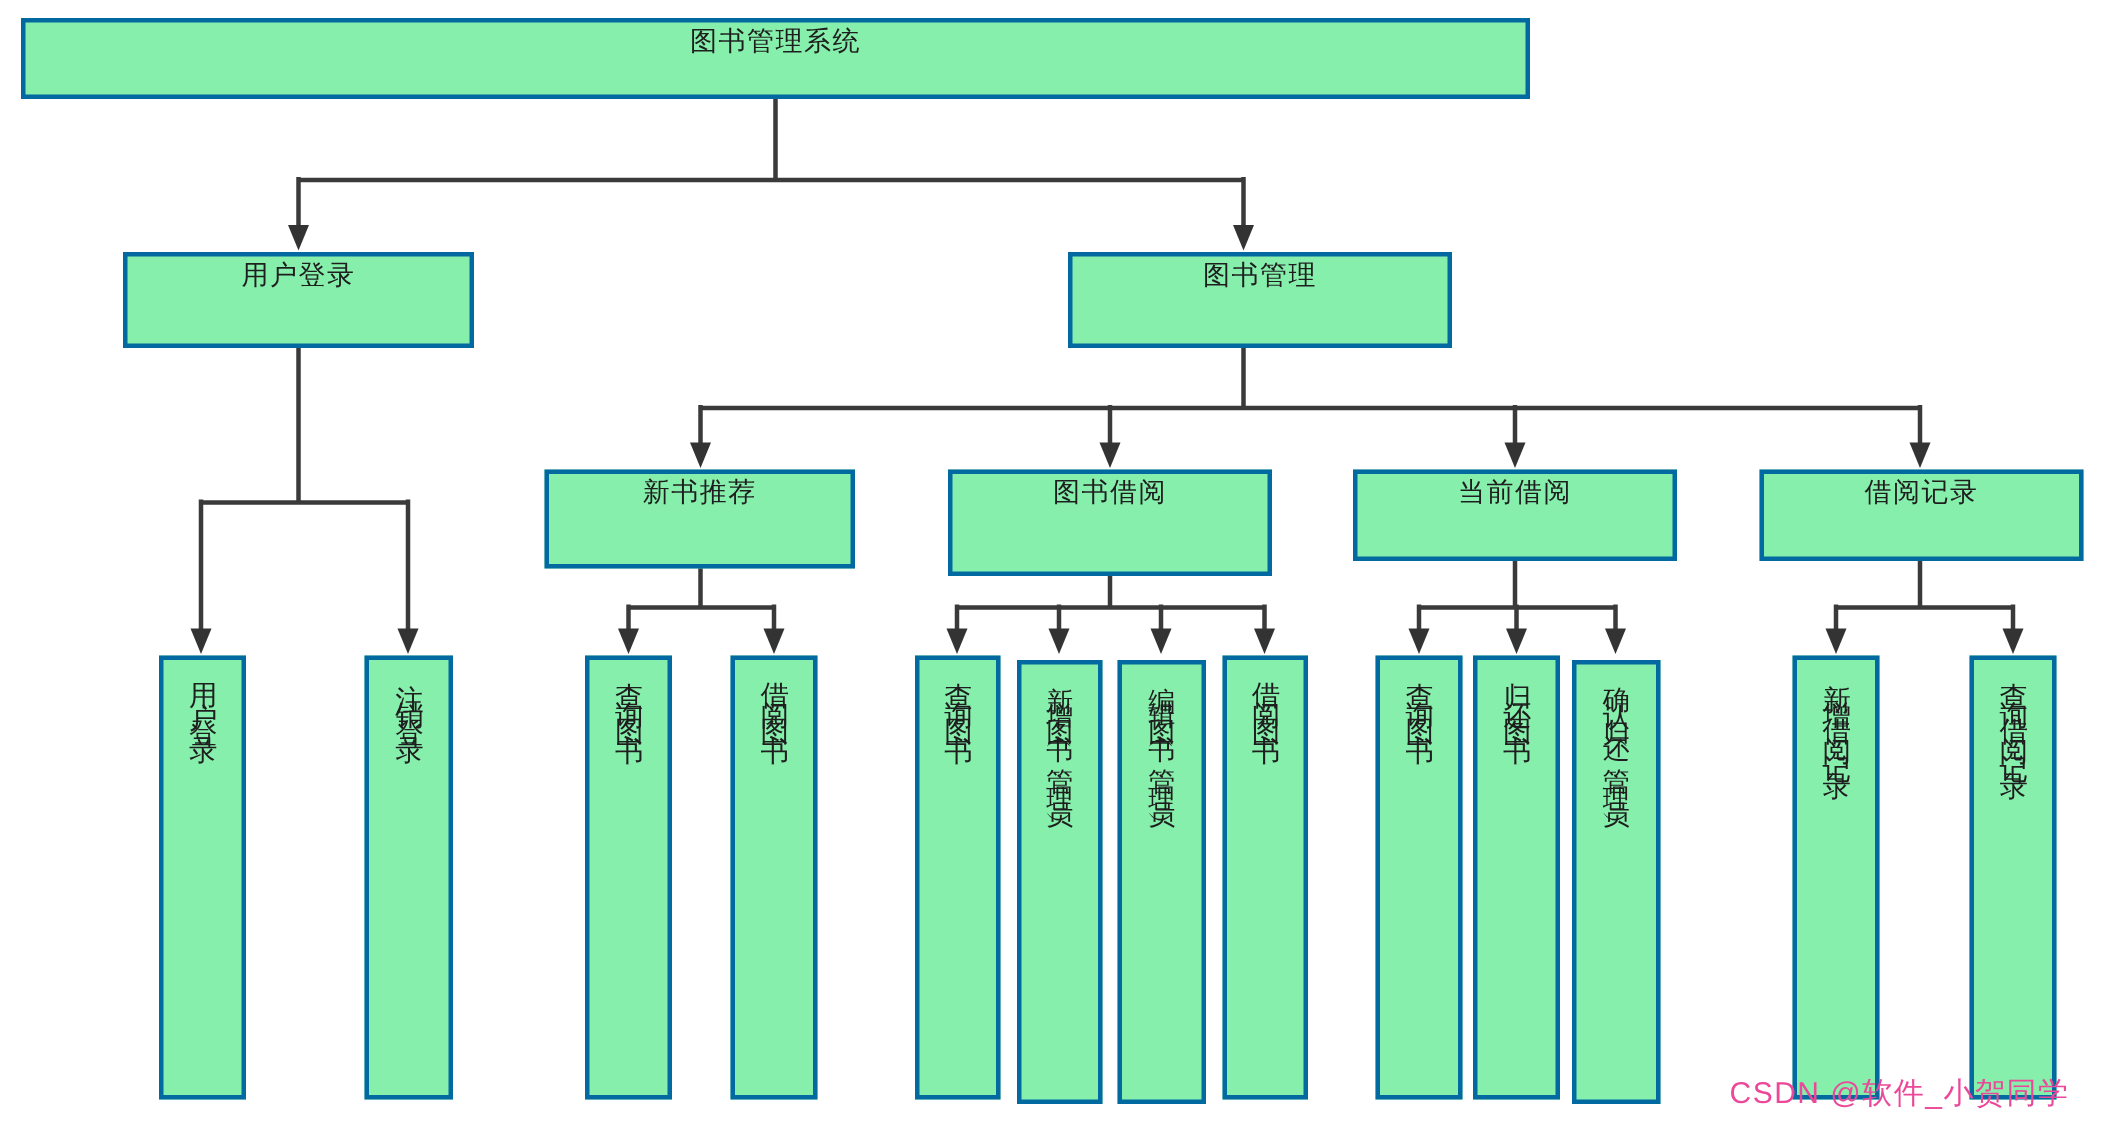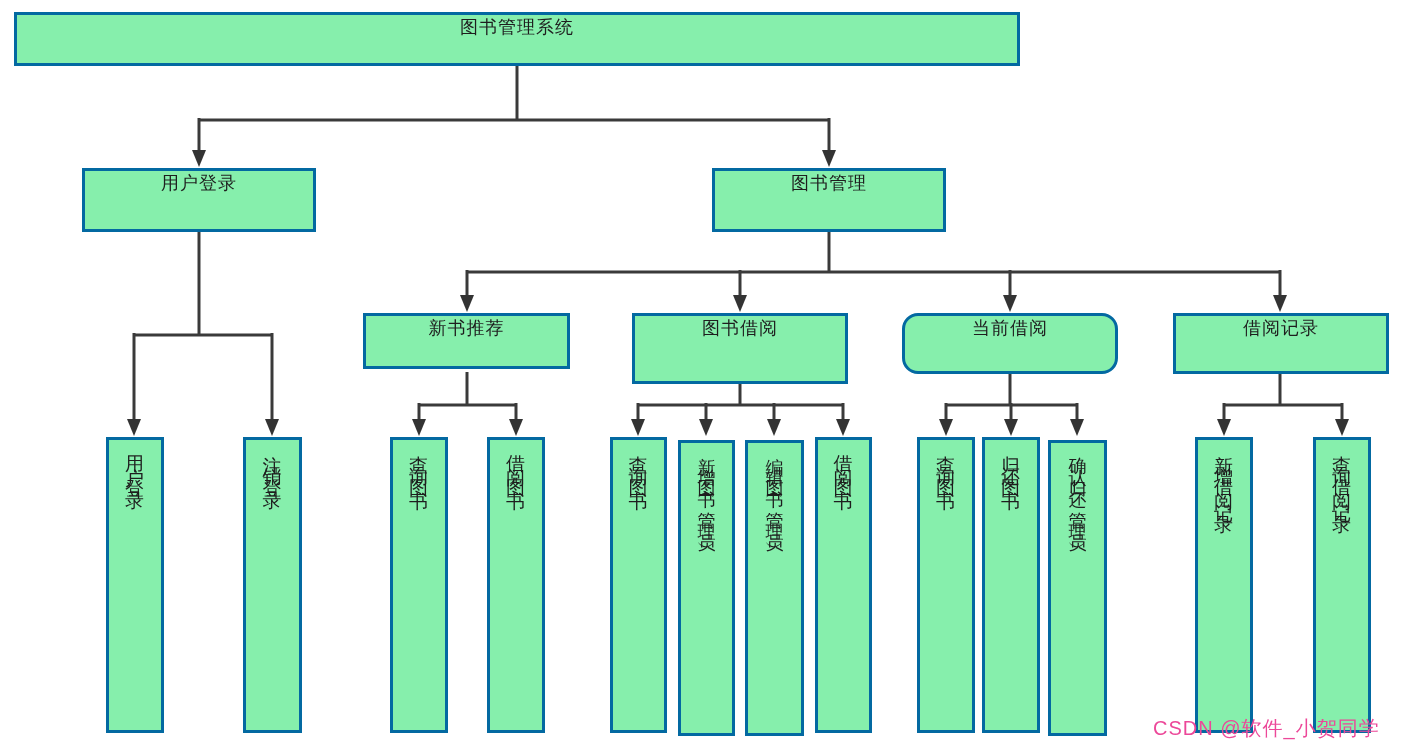--- a/index.html
+++ b/index.html
@@ -127,31 +127,31 @@
     </g>
   </svg>
 
   <div class="box hbox" style="left:14px; top:12px; width:1006px; height:54px;">
     <span>图书管理系统</span>
   </div>
 
   <div class="box hbox" style="left:82px; top:168px; width:234px; height:64px;">
     <span>用户登录</span>
   </div>
-  <div class="box hbox" style="left:712px; top:168px; width:234px; height:64px;">
+  <div class="box hbox" style="left:712px; top:168px; width:256px; height:64px;">
     <span>图书管理</span>
   </div>
 
-  <div class="box hbox" style="left:363px; top:313px; width:207px; height:56px;">
+  <div class="box hbox" style="left:363px; top:313px; width:207px; height:66px;">
     <span>新书推荐</span>
   </div>
   <div class="box hbox" style="left:632px; top:313px; width:216px; height:71px;">
     <span>图书借阅</span>
   </div>
-  <div class="box hbox" style="left:902px; top:313px; width:216px; height:61px;border-radius:16px;">
+  <div class="box hbox" style="left:902px; top:313px; width:216px; height:61px;">
     <span>当前借阅</span>
   </div>
   <div class="box hbox" style="left:1173px; top:313px; width:216px; height:61px;">
     <span>借阅记录</span>
   </div>
 
   <div class="box leaf" style="left:106px; top:437px; width:58px; height:296px;">
     <span class="vtext">用户登录</span>
   </div>
   <div class="box leaf" style="left:243px; top:437px; width:59px; height:296px;">

